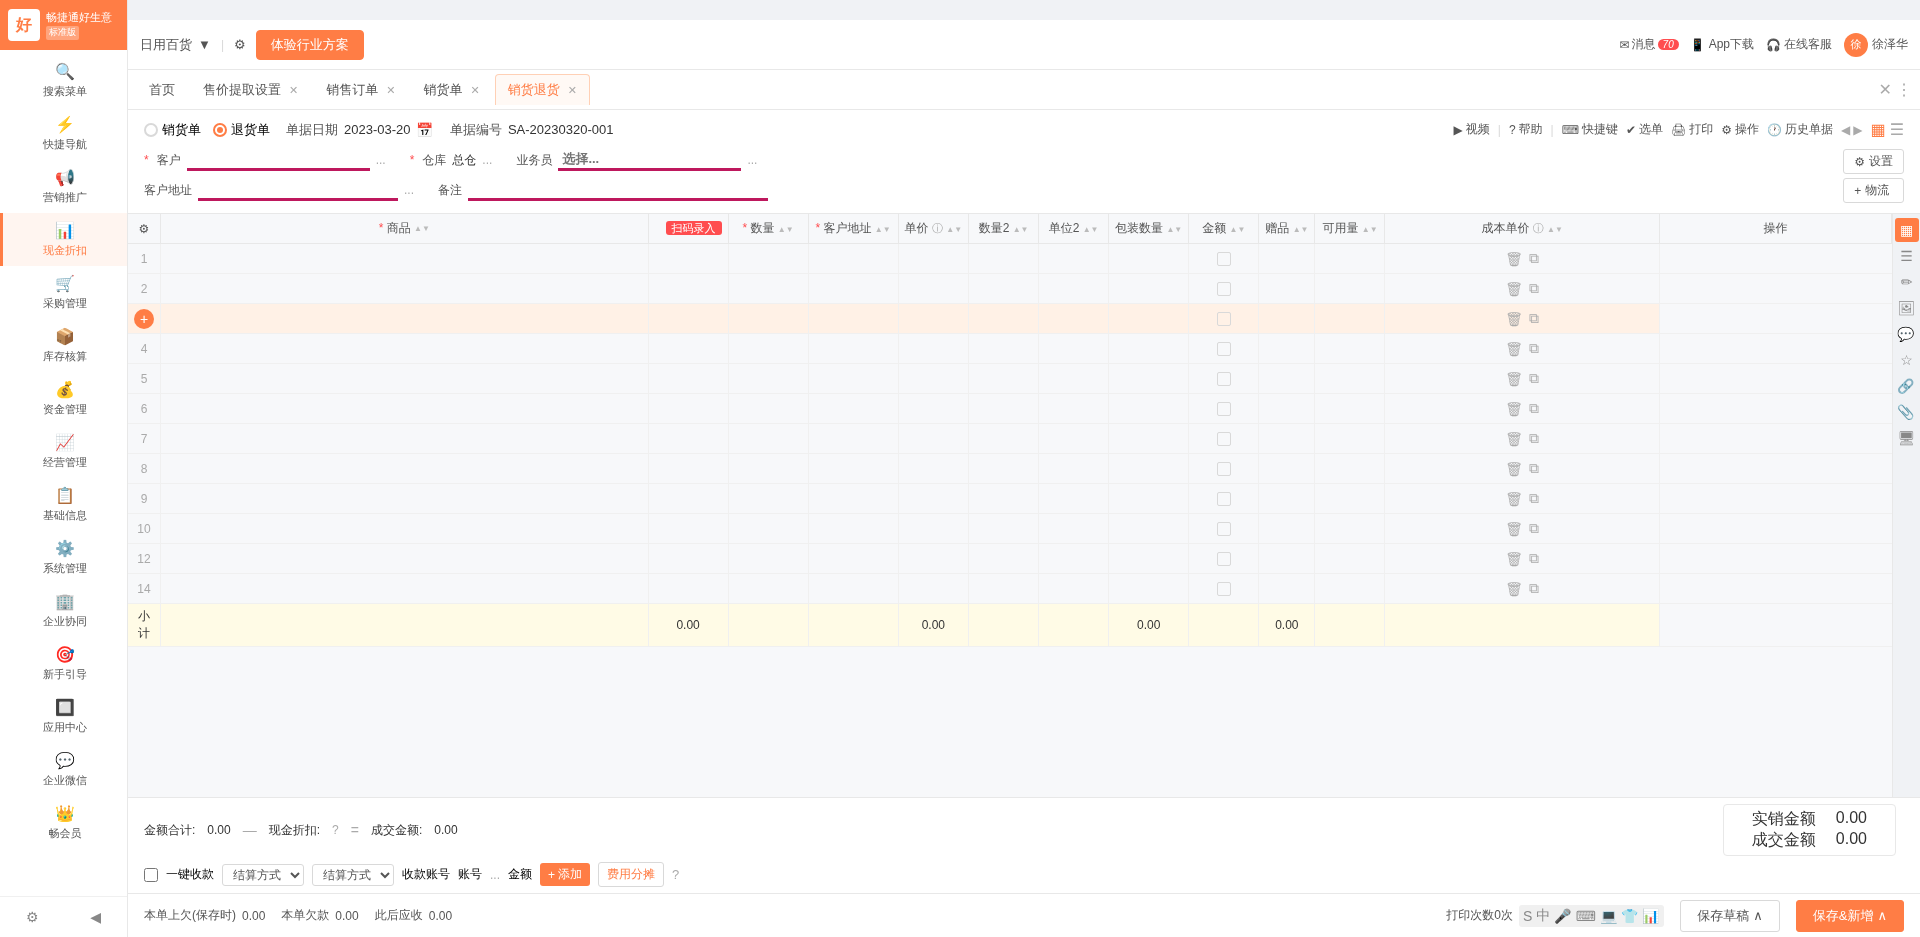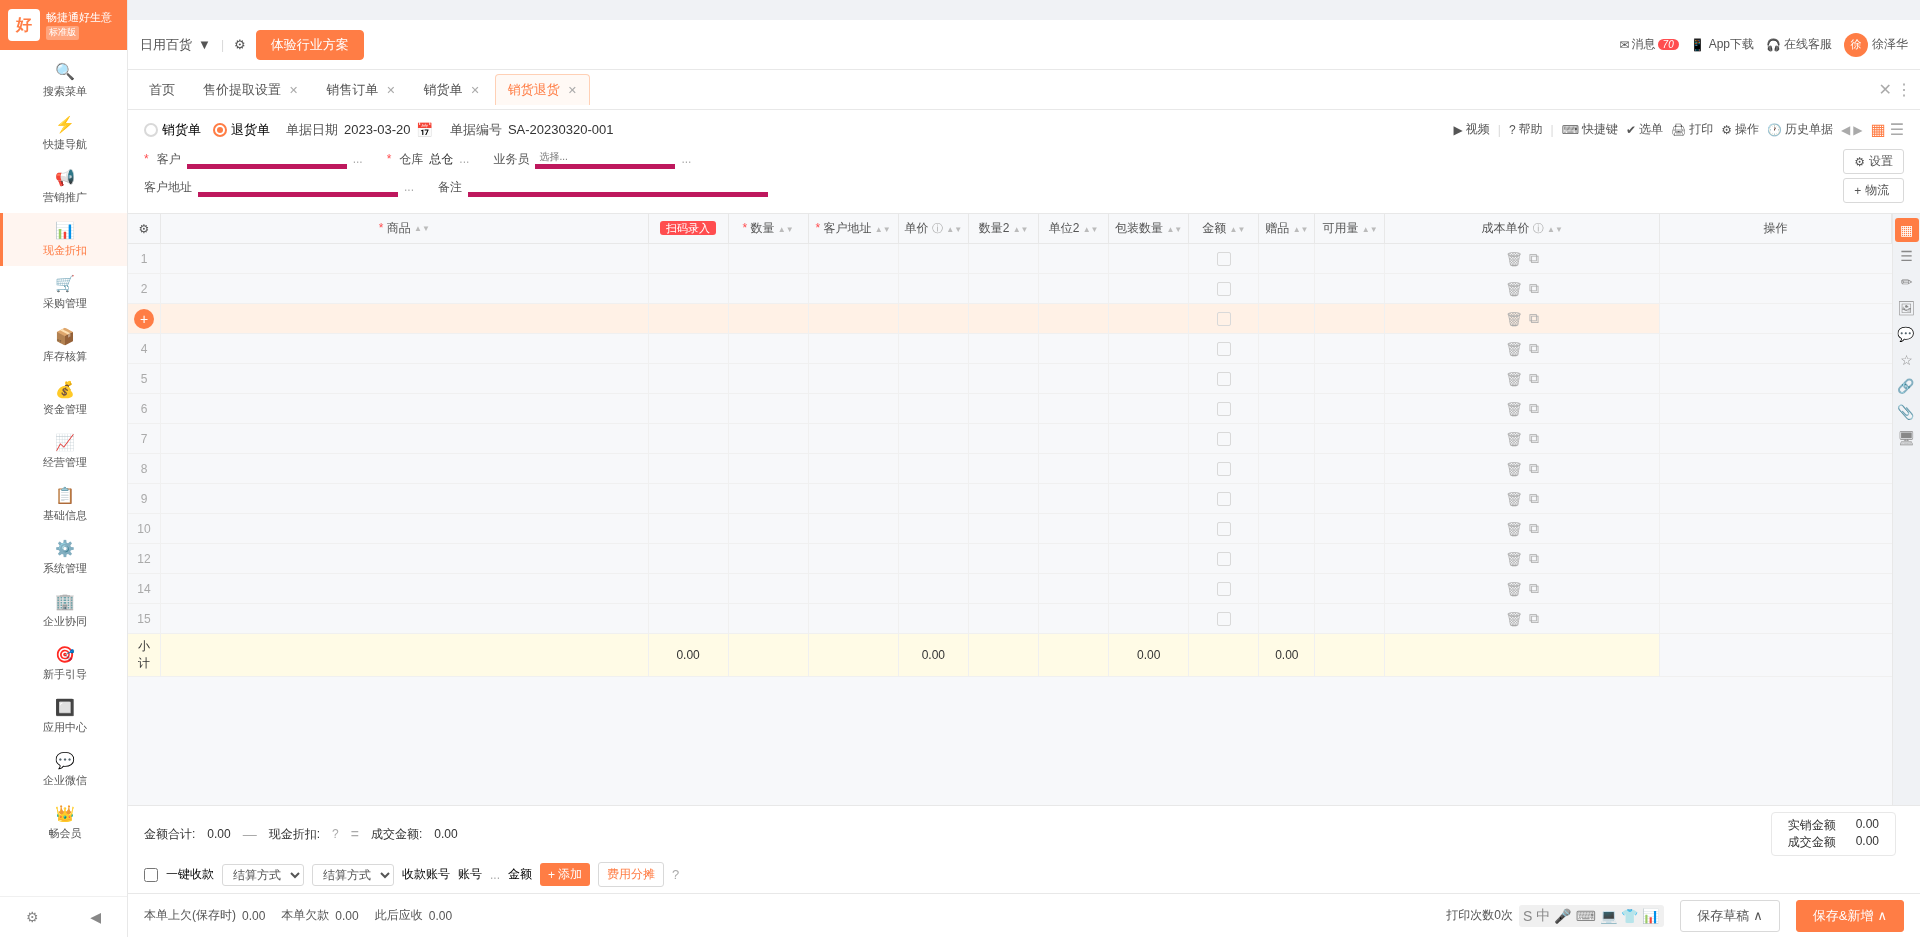--- a/index.html
+++ b/index.html
@@ -48,21 +48,21 @@
     .radio-dot { width: 14px; height: 14px; border-radius: 50%; border: 2px solid #d9d9d9; display: flex; align-items: center; justify-content: center; }
     .radio-dot.checked { border-color: #ff7d45; }
     .radio-dot.checked::after { content: ''; width: 6px; height: 6px; border-radius: 50%; background: #ff7d45; }
     .form-field { display: flex; align-items: center; gap: 6px; font-size: 13px; color: #333; }
     .form-field-label { color: #555; white-space: nowrap; }
     .form-field-value { color: #333; font-weight: 500; }
     .form-field-date-icon { color: #aaa; font-size: 14px; cursor: pointer; }
     .form-toolbar { display: flex; align-items: center; gap: 8px; margin-left: auto; font-size: 12px; color: #555; }
     .form-toolbar-item { display: flex; align-items: center; gap: 3px; cursor: pointer; }
     .form-field-group { display: flex; align-items: center; gap: 6px; }
-    .form-input { border: none; border-bottom: 5px solid #be185d; outline: none; padding: 2px 4px; font-size: 10px; color: #333; min-width: 120px; background: transparent; }
+    .form-input { border: none; border-bottom: 3px solid #be185d; outline: none; padding: 2px 4px; font-size: 13px; color: #333; min-width: 120px; background: transparent; font-weight: bold; }
     .field-ellipsis { color: #aaa; font-size: 12px; cursor: pointer; }
     .required-star { color: #ff4d4f; margin-right: 2px; }
     .side-btns { margin-left: auto; display: flex; flex-direction: column; gap: 4px; }
     .side-btn { padding: 3px 10px; border: 1px solid #d9d9d9; border-radius: 3px; cursor: pointer; font-size: 12px; color: #555; background: #fff; display: flex; align-items: center; gap: 4px; }
     .side-btn.primary { background: #ff7d45; color: #fff; border-color: #ff7d45; }
 
     
     .right-sidebar { width: 28px; background: #f0f2f5; display: flex; flex-direction: column; align-items: center; padding: 4px 0; gap: 2px; border-left: 1px solid #e8e8e8; }
     .right-sidebar-icon { width: 24px; height: 24px; display: flex; align-items: center; justify-content: center; color: #888; font-size: 14px; cursor: pointer; border-radius: 3px; }
     .right-sidebar-icon.active { background: #ff7d45; color: #fff; }
@@ -370,21 +370,21 @@
               <thead>
                 <tr>
                   <th style="width:32px;">
                     <span>⚙</span>
                   </th>
                   <th style="min-width:120px;">
                     <span style="color:#ff4d4f;">*</span>
                     <span>商品</span>
                     <span style="display:inline-flex;flex-direction:column;font-size:8px;color:#bbb;vertical-align:middle;">▲▼</span>
                   </th>
-                  <th style="width:80px;">
+                  <th style="width:80px;text-align:right;">
                     <span style="background:#ff4d4f;color:#fff;padding:1px 6px;border-radius:3px;font-size:11px;">扫码录入</span>
                   </th>
                   <th style="width:80px;">
                     <span style="color:#ff4d4f;">*</span>
                     <span>数量</span>
                     <span style="display:inline-flex;flex-direction:column;font-size:8px;color:#bbb;">▲▼</span>
                   </th>
                   <th style="width:90px;">
                     <span style="color:#ff4d4f;">*</span>
                     <span>客户地址</span>
@@ -692,44 +692,20 @@
                     <td></td>
                     <td>
                       <div class="action-icons">
                         <span class="action-icon">🗑</span>
                         <span class="action-icon">⧉</span>
                       </div>
                     </td>
                   </tr>
                   <tr>
                     <td class="row-num">14</td>
-                    <td></td>
-                    <td></td>
-                    <td></td>
-                    <td></td>
-                    <td></td>
-                    <td></td>
-                    <td></td>
-                    <td></td>
-                    <td>
-                      <div class="checkbox-cell">
-                        <div class="checkbox"></div>
-                      </div>
-                    </td>
-                    <td></td>
-                    <td></td>
-                    <td>
-                      <div class="action-icons">
-                        <span class="action-icon">🗑</span>
-                        <span class="action-icon">⧉</span>
-                      </div>
-                    </td>
-                  </tr>
-                  <tr>
-                    <td class="row-num">15</td>
                     <td></td>
                     <td></td>
                     <td></td>
                     <td></td>
                     <td></td>
                     <td></td>
                     <td></td>
                     <td></td>
                     <td>
                       <div class="checkbox-cell">
@@ -783,21 +759,21 @@
           <span>金额合计:</span>
           <span>0.00</span>
           <span class="footer-minus">—</span>
           <span>现金折扣:</span>
           <span style="color:#aaa;cursor:pointer;">?</span>
           <span class="footer-equals">=</span>
           <span>成交金额:</span>
           <span>0.00</span>
           <div style="flex:1;"></div>
 
-          <div style="background:#fff;border:1px solid #e8e8e8;border-radius:4px;padding:4px 16px;font-size:12px;margin-right:8px;">
+          <div style="background:#fff;border:1px solid #e8e8e8;border-radius:4px;padding:4px 28px;font-size:16px;margin-right:8px;">
             <div style="display:flex;justify-content:space-between;gap:20px;">
               <span>实销金额</span>
               <span>0.00</span>
             </div>
             <div style="display:flex;justify-content:space-between;gap:20px;">
               <span>成交金额</span>
               <span>0.00</span>
             </div>
           </div>
         </div>

